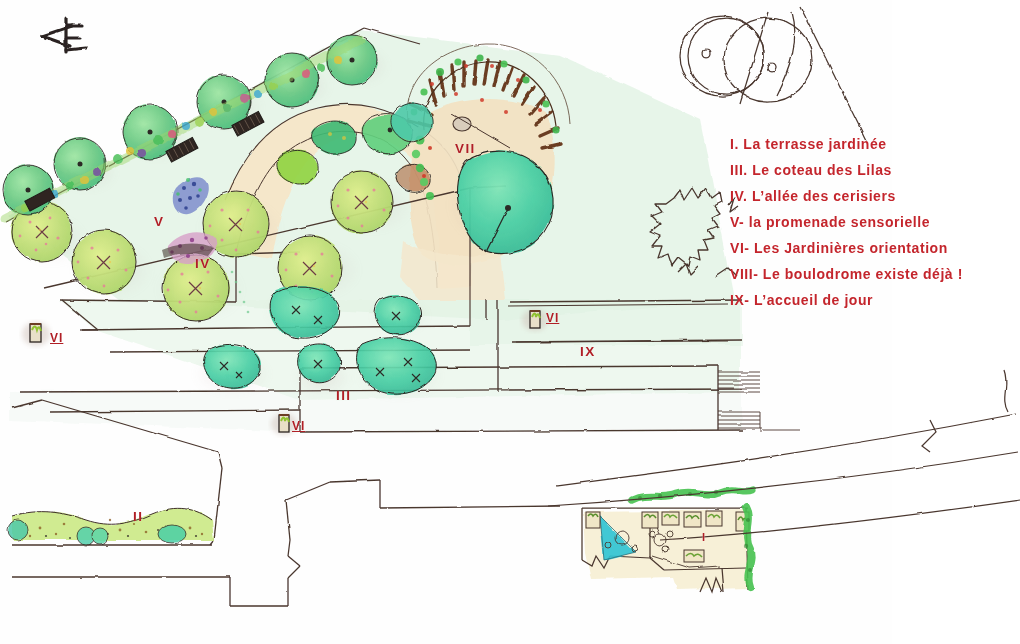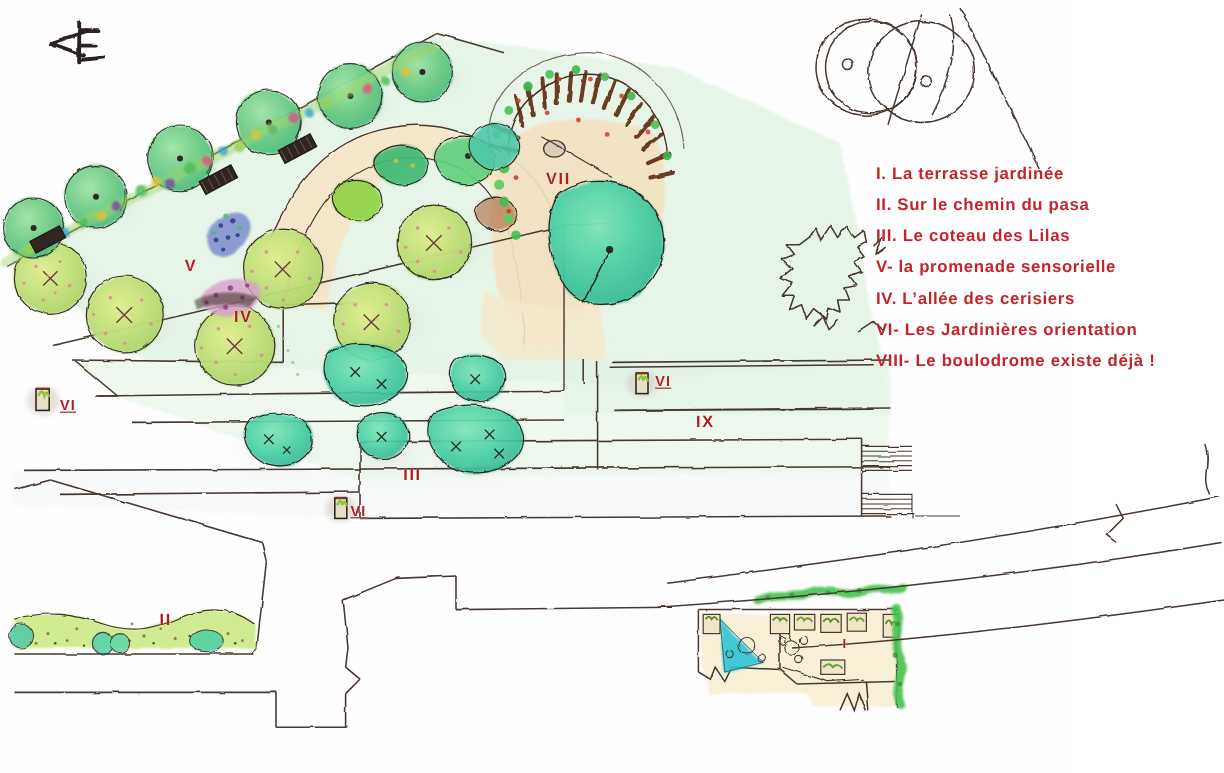--- a/index.html
+++ b/index.html
@@ -711,32 +711,32 @@
   <div class="maplabel" style="left:336px;top:388px;">III</div>
   <div class="maplabel" style="left:580px;top:344px;">IX</div>
   <div class="maplabel" style="left:133px;top:509px;">II</div>
   <div class="maplabel tiny" style="left:702px;top:531px;">I</div>
 
   <div id="legend">
     <div class="legend-row">
       <span class="legend-text">I. La terrasse jardinée</span>
     </div>
     <div class="legend-row">
-      <span class="legend-text">II. Sur le chemin du pasa</span>
-    </div>
-    <div class="legend-row">
       <span class="legend-text">III. Le coteau des Lilas</span>
     </div>
     <div class="legend-row">
-      <span class="legend-text">V- la promenade sensorielle</span>
+      <span class="legend-text">IV. L’allée des cerisiers</span>
     </div>
     <div class="legend-row">
-      <span class="legend-text">IV. L’allée des cerisiers</span>
+      <span class="legend-text">V- la promenade sensorielle</span>
     </div>
     <div class="legend-row">
       <span class="legend-text">VI- Les Jardinières orientation</span>
     </div>
     <div class="legend-row">
       <span class="legend-text">VIII- Le boulodrome existe déjà !</span>
     </div>
+    <div class="legend-row">
+      <span class="legend-text">IX- L’accueil de jour</span>
+    </div>
   </div>
 
 </div>
 
 </body></html>

